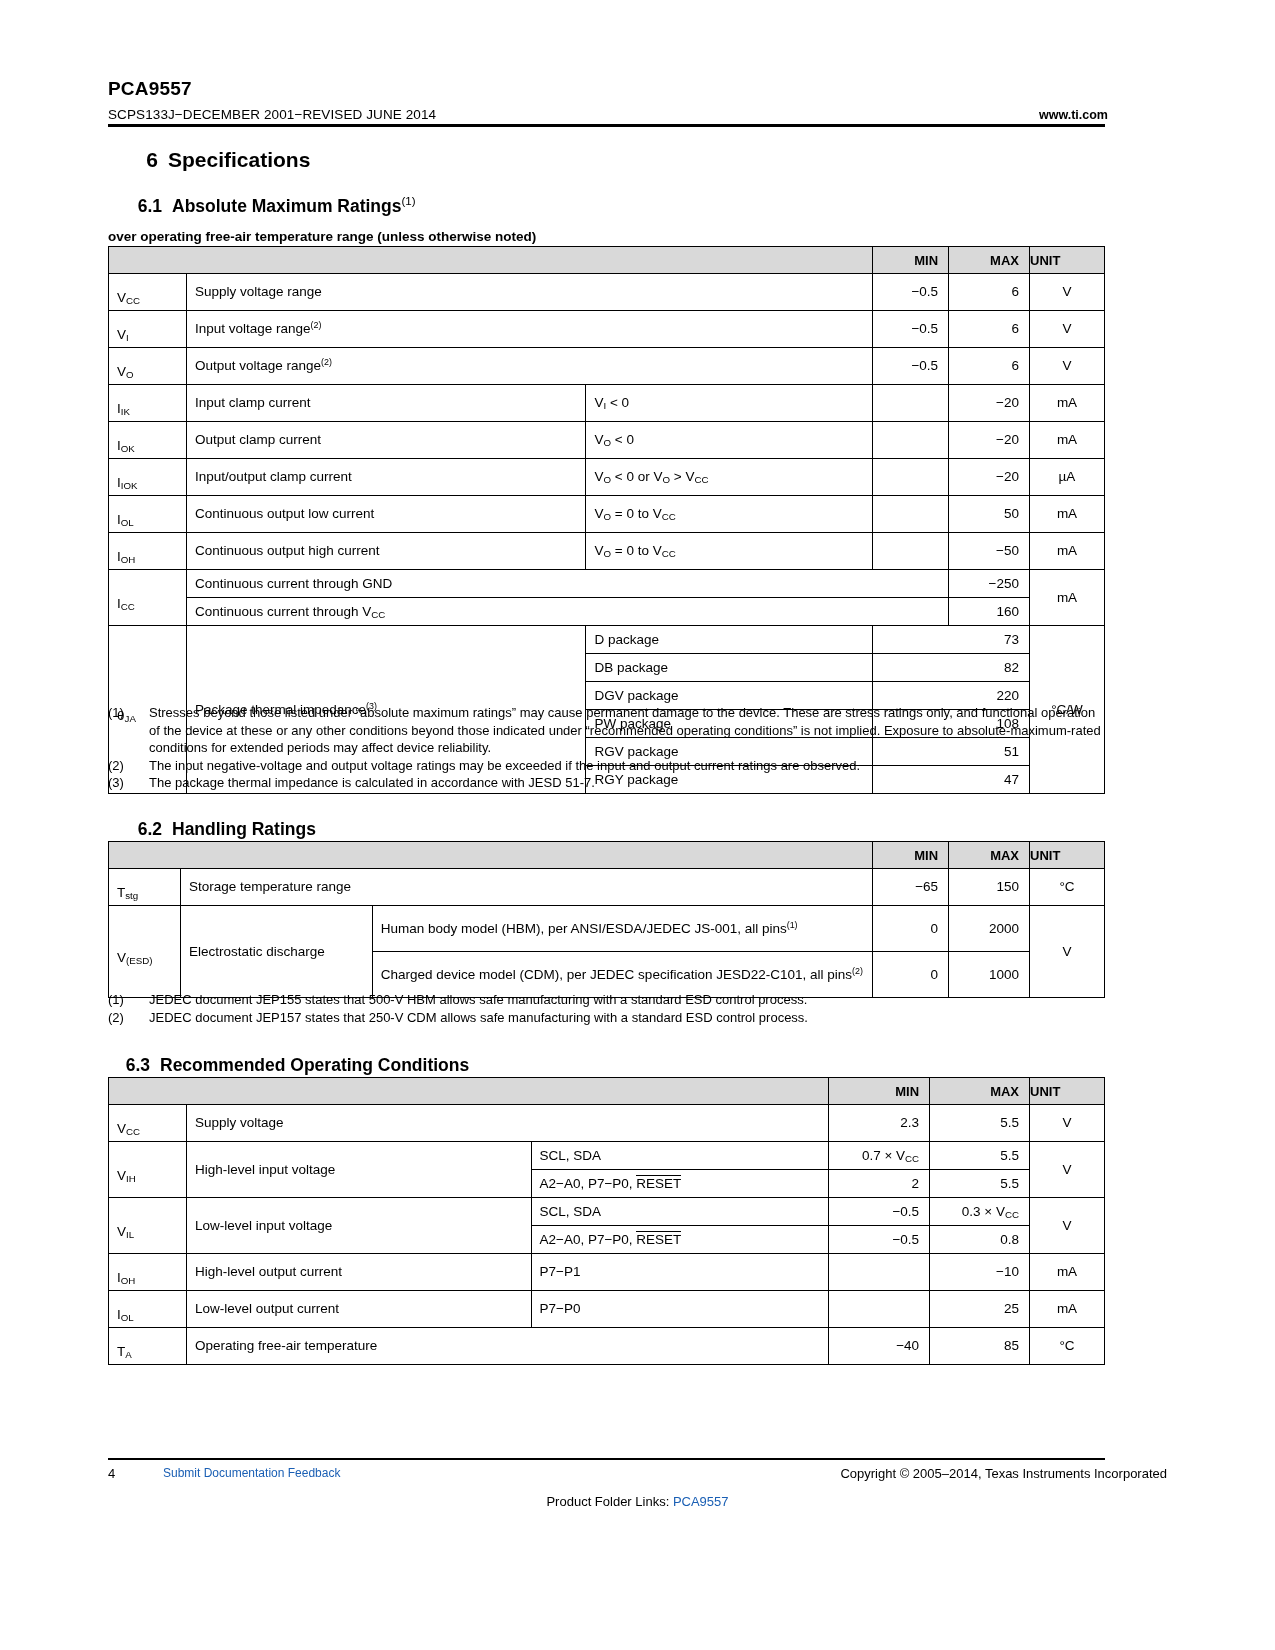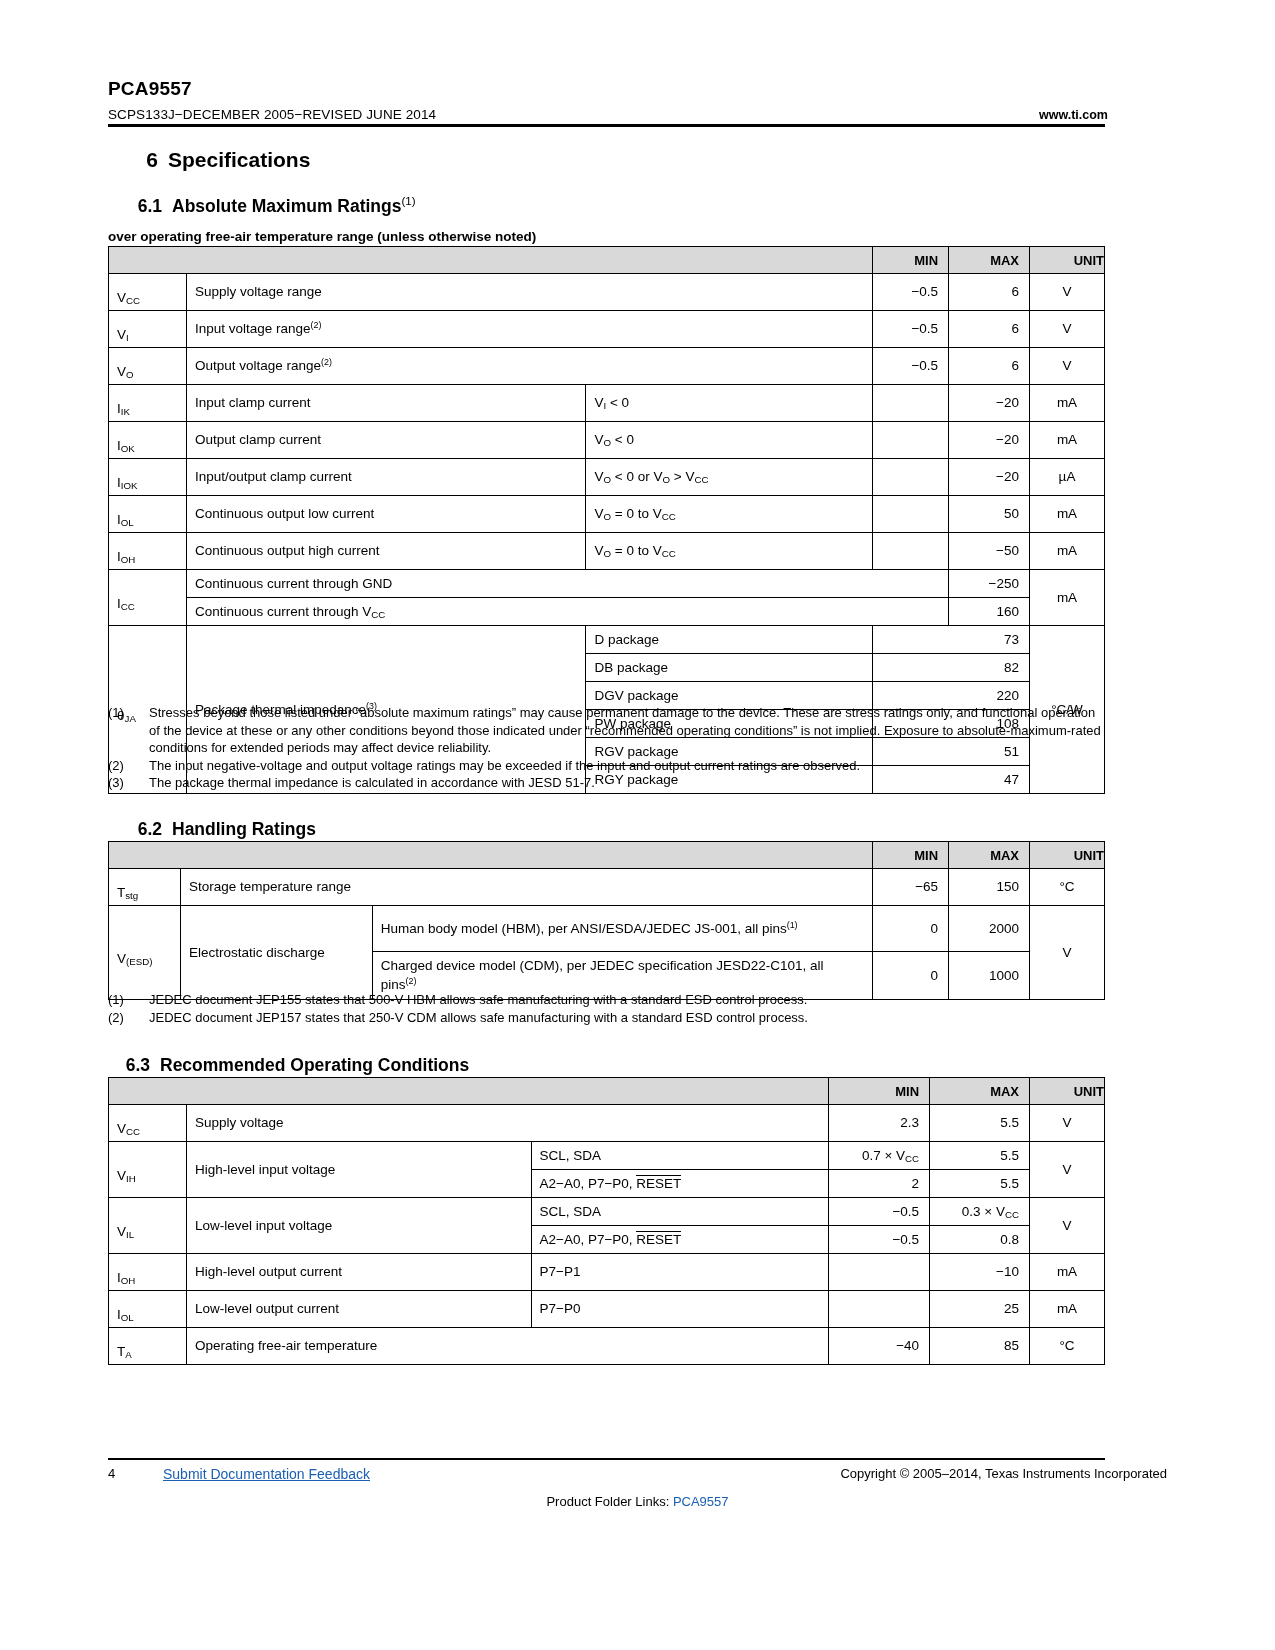--- a/index.html
+++ b/index.html
@@ -30,49 +30,49 @@
   .h1 .num { display:inline-block; width:44px; }
   .h2 { position:absolute; font-size:17.5px; font-weight:bold; }
   .h2 .num { display:inline-block; width:48px; }
   .subcap { position:absolute; font-size:13.5px; font-weight:bold; }
   sup { font-size:.66em; vertical-align:super; line-height:0; font-weight:normal; }
 
   
   table { border-collapse:collapse; position:absolute; font-size:13.5px; }
   table td, table th { border:1px solid #000; padding:0; }
   .hdrow td { background:#d9d9d9; font-weight:bold; font-size:13px; height:26px; text-align:right; padding-right:10px; }
-  .hdrow td.unitc { text-align:right; padding-right:0; }
-  .cell { padding:4px 19px 5px 8px; height:18px; }
+  .hdrow td.unitc { text-align:left; padding-right:0; }
+  .cell { padding:4px 8px 5px 8px; height:18px; }
   .sym  { padding:16px 8px 5px 8px; }
   .num  { text-align:right; padding:4px 10px 5px 6px; }
   .unit { text-align:center; padding:4px 4px 5px 4px; }
 
   sub { font-size:.72em; vertical-align:-0.25em; line-height:0; }
 
   
   .fn { position:absolute; font-size:13px; line-height:17.5px; }
   .fn .idx { position:absolute; left:0; }
   .fn .txt { display:block; margin-left:41px; }
 
   
   .rule-bot { position:absolute; left:108px; top:1458px; width:997px; height:2px; background:#000; }
   .ft-page { position:absolute; left:108px; top:1466px; font-size:13px; }
-  .ft-link { position:absolute; left:163px; top:1466px; font-size:14px; color:#1a5fb4;text-decoration:underline; }
+  .ft-link { position:absolute; left:163px; top:1466px; font-size:12px; color:#1a5fb4; }
   .ft-copy { position:absolute; right:108px; top:1466px; font-size:13px; }
   .ft-pf   { position:absolute; width:1275px; text-align:center; top:1494px; font-size:13px; left:0; }
   .ft-pf a { color:#1a5fb4; text-decoration:none; }
 </style>
 </head>
 <body>
 
 <div class="page">
 
   <div class="header">
     <div class="hdr-part">PCA9557</div>
-    <div class="hdr-sub">SCPS133J−DECEMBER 2005−REVISED JUNE 2014</div>
+    <div class="hdr-sub">SCPS133J−DECEMBER 2001−REVISED JUNE 2014</div>
     <div class="hdr-www">www.ti.com</div>
   </div>
   <div class="rule-top"></div>
 
   <div class="h1" style="left:108px; top:144px;">
     <span class="num">6</span><span>Specifications</span>
   </div>
 
   <div class="h2" style="left:108px; top:192px;">
     <span class="num">6.1</span><span>Absolute Maximum Ratings</span><sup>(1)</sup>

